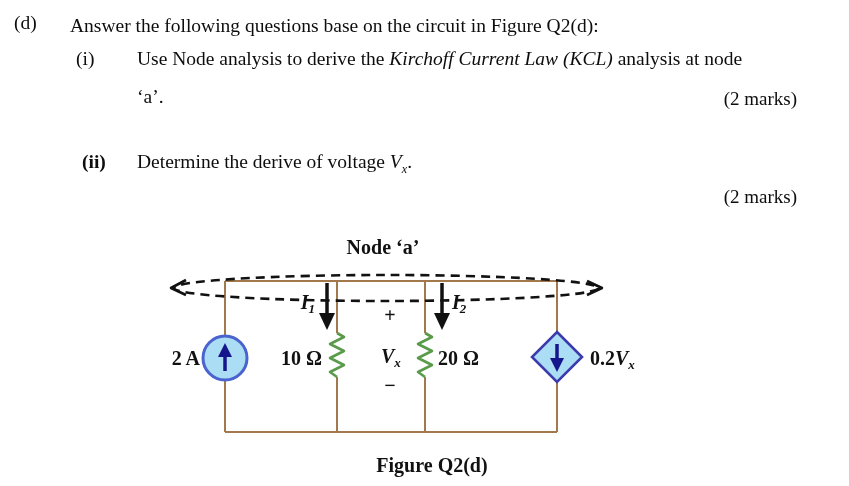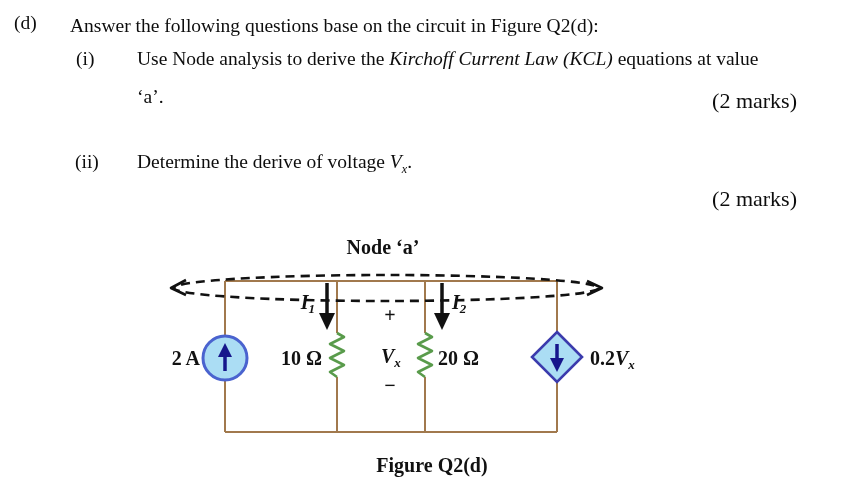--- a/index.html
+++ b/index.html
@@ -5,40 +5,40 @@
   html,body{margin:0;padding:0;}
   body{
     width:849px;height:486px;position:relative;overflow:hidden;
     background:#ffffff;
     font-family:"Liberation Serif", serif;
     color:#0d0d0d;
   }
   .tline{position:absolute;font-size:19.5px;line-height:1.18;white-space:nowrap;}
   .ital{font-style:italic;text-align:center;}
   sub.vsub{font-size:0.62em;font-style:italic;}
-  .marks{position:absolute;font-size:22px;}
+  .marks{position:absolute;font-size:19px;}
   
   .clabel{font-family:"Liberation Serif",serif;font-size:20px;font-weight:600;fill:#111;}
   .cital{font-style:italic;}
   .csub{font-size:13px;}
   .cbold{font-weight:700;}
   svg{position:absolute;left:0;top:0;}
 </style>
 </head>
 <body>
 
 <div class="tline" style="left:14px;top:11px;">(d)</div>
 <div class="tline" style="left:70px;top:14px;">Answer the following questions base on the circuit in Figure Q2(d):</div>
 
 <div class="tline" style="left:76px;top:47px;">(i)</div>
-<div class="tline" style="left:137px;top:47px;"><span>Use Node analysis to derive the </span><span class="ital">Kirchoff Current Law (KCL)</span><span> equations at value</span></div>
+<div class="tline" style="left:137px;top:47px;"><span>Use Node analysis to derive the </span><span class="ital">Kirchoff Current Law (KCL)</span><span> analysis at node</span></div>
 <div class="tline" style="left:137px;top:85px;">‘a’.</div>
 <div class="marks" style="right:52px;top:88px;">(2 marks)</div>
 
-<div class="tline" style="left:75px;top:150px;">(ii)</div>
+<div class="tline" style="left:82px;top:150px;font-weight:bold;">(ii)</div>
 <div class="tline" style="left:137px;top:150px;"><span>Determine the derive of voltage </span><span class="ital">V</span><sub class="vsub">x</sub><span>.</span></div>
 <div class="marks" style="right:52px;top:186px;">(2 marks)</div>
 
 <svg width="849" height="486" viewBox="0 0 849 486">
 
   <g fill="none" stroke-width="2" stroke="#a1794d">
     <path d="M225 281 H557"></path>
     <path d="M225 432 H557"></path>
     <path d="M225 281 V337"></path>
     <path d="M225 379 V432"></path>

